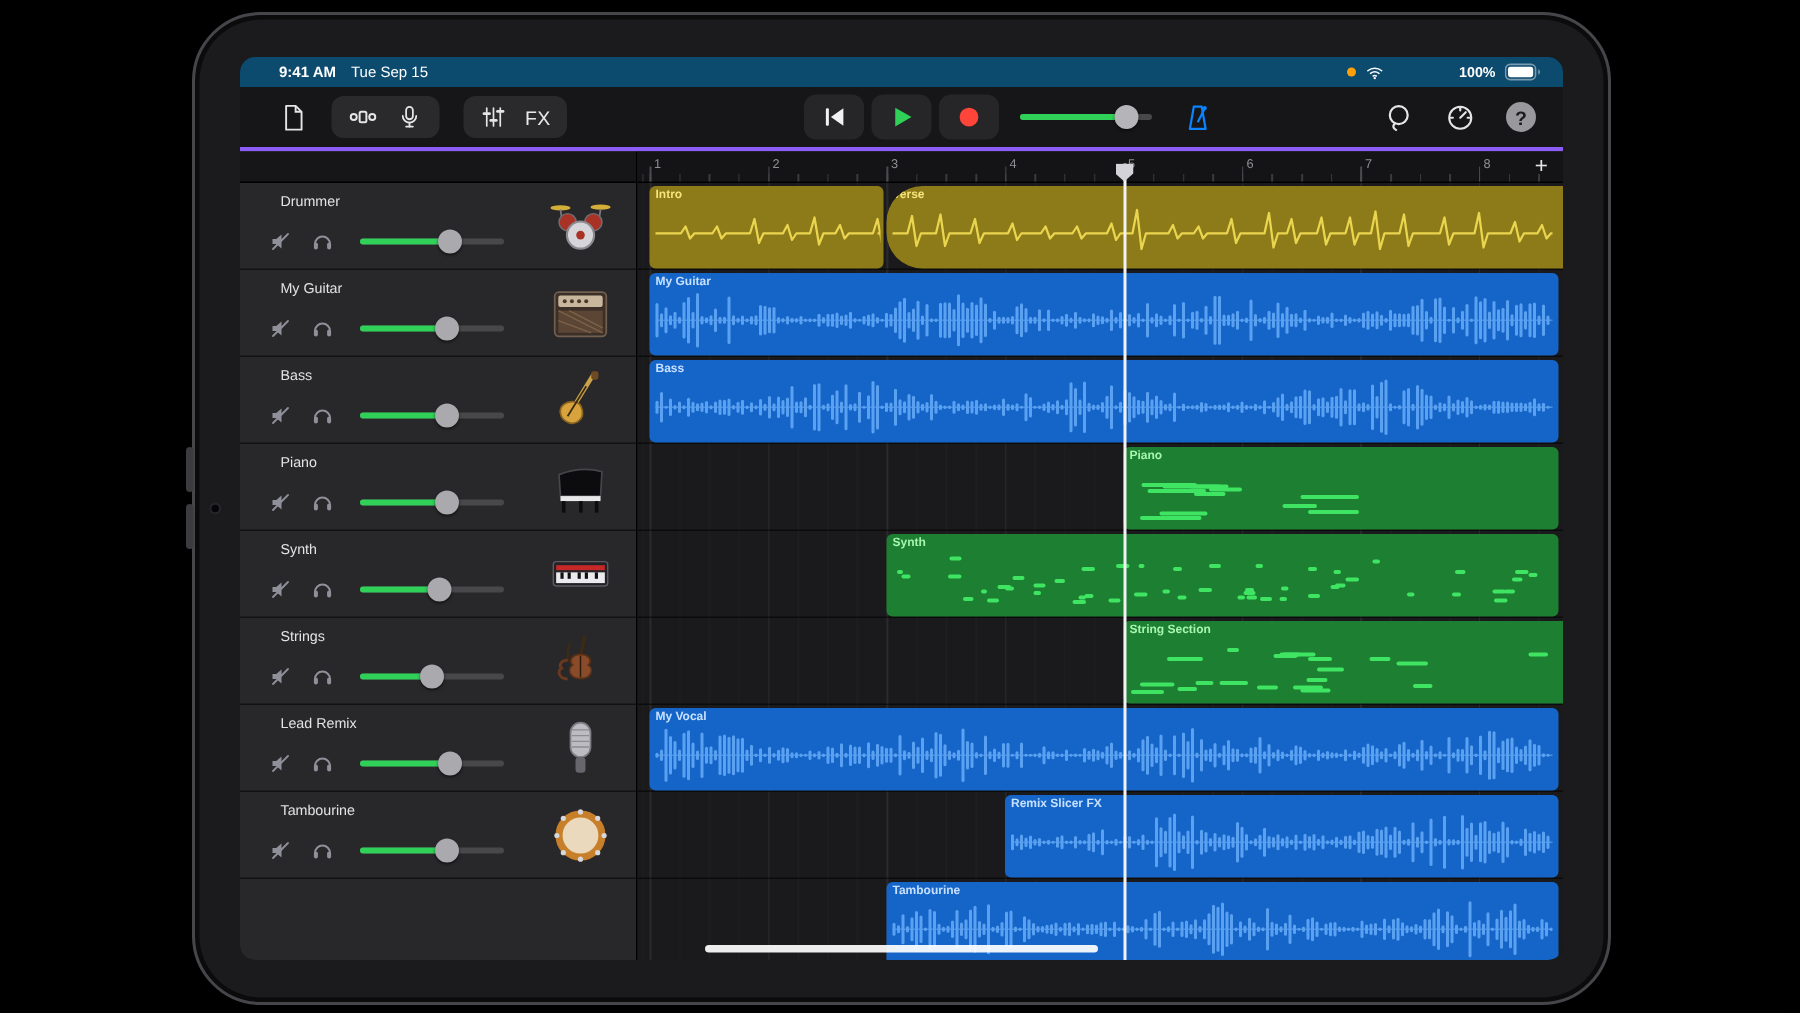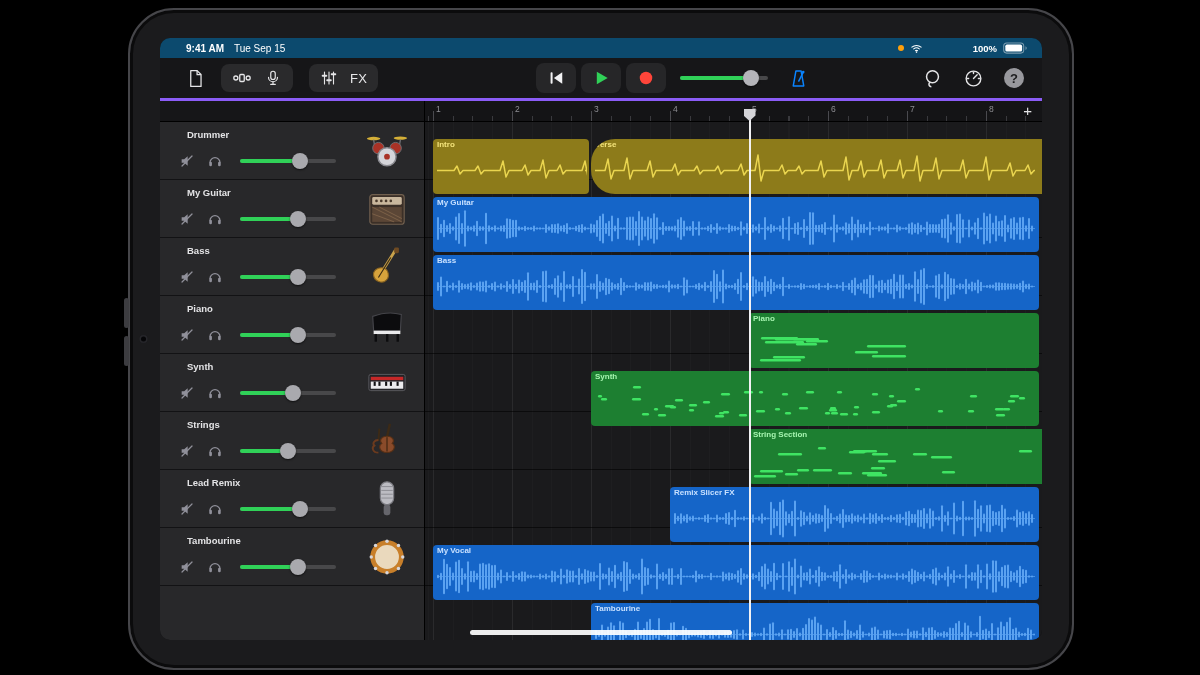--- a/index.html
+++ b/index.html
@@ -34,21 +34,21 @@
   .vol-cluster{position:absolute;left:59%;top:0;height:40px;display:flex;align-items:center;gap:20px;}
   .mslider{position:relative;width:88px;height:4px;background:#48484a;border-radius:2px;}
   .mfill{position:absolute;left:0;top:0;height:4px;background:#30d158;border-radius:2px;}
   .mthumb{position:absolute;top:-6px;width:16px;height:16px;border-radius:50%;background:#b4b4b9;box-shadow:0 1px 2px rgba(0,0,0,.6);}
   .tb-right{position:absolute;right:18px;top:0;height:40px;display:flex;align-items:center;gap:20px;}
   .help-circle{width:20px;height:20px;border-radius:50%;background:#98989d;color:#1c1c1e;
     font-size:13px;font-weight:700;display:flex;align-items:center;justify-content:center;}
 
   
   .main{position:relative;display:flex;height:542px;}
-  .tracklist{width:264px;background:#28282a;border-right:1px solid #000;font-weight:bold;}
+  .tracklist{width:264px;background:#28282a;border-right:1px solid #000;}
   .tl-header{height:20px;background:#161618;border-bottom:1px solid #000;}
   .track-row{position:relative;height:58px;border-bottom:1px solid #121214;box-sizing:border-box;}
   .track-name{position:absolute;left:27px;top:7px;font-size:9.5px;color:#e3e3e5;}
   .t-ctls{position:absolute;left:18px;top:30px;display:flex;align-items:center;gap:10px;}
   .ticon{width:18px;height:18px;display:flex;align-items:center;justify-content:center;}
   .vslider{position:relative;width:96px;height:4px;background:#48484a;border-radius:2px;margin-left:6px;}
   .vfill{position:absolute;left:0;top:0;height:4px;background:#30d158;border-radius:2px;}
   .vthumb{position:absolute;top:-6px;width:16px;height:16px;border-radius:50%;background:#a9a9ae;box-shadow:0 1px 2px rgba(0,0,0,.6);}
   .track-art{position:absolute;right:14px;top:7px;width:46px;height:44px;display:flex;align-items:center;justify-content:center;}
 
@@ -60,21 +60,21 @@
     background-image:repeating-linear-gradient(90deg,#3a3a3e 0 1px,transparent 1px 19.75px);background-position-x:8px;}
   .ticks-major{position:absolute;left:0;right:0;bottom:0;height:10px;
     background-image:repeating-linear-gradient(90deg,#4a4a4f 0 1px,transparent 1px 79px);background-position-x:8px;}
   .add-btn{position:absolute;right:10px;top:1px;color:#e5e5e7;font-size:15px;font-weight:300;line-height:18px;}
   .lanes{position:relative;height:522px;
     background-image:
       repeating-linear-gradient(90deg,rgba(255,255,255,.055) 0 1px,transparent 1px 79px),
       repeating-linear-gradient(90deg,rgba(255,255,255,.02) 0 1px,transparent 1px 19.75px);
     background-position-x:8px;}
   .lane{position:relative;height:58px;border-bottom:1px solid rgba(0,0,0,.55);box-sizing:border-box;}
-  .region{position:absolute;top:17px;height:55px;border-radius:4px;overflow:hidden;}
+  .region{position:absolute;top:2px;height:55px;border-radius:4px;overflow:hidden;}
   .region.audio{background:#1565c8;}
   .region.drums{background:#8d7b1a;}
   .region.midi{background:#1d7f31;}
   .region-label{position:absolute;left:4px;top:1px;font-size:8px;font-weight:600;white-space:nowrap;z-index:2;}
   .region.audio .region-label{color:#c7e0ff;}
   .region.drums .region-label{color:#f4e47c;}
   .region.midi .region-label{color:#a6f5b0;}
   .wave{position:absolute;left:2px;right:2px;top:10px;bottom:2px;}
   .playhead{position:absolute;top:8px;bottom:0;width:1.5px;background:#f2f2f4;z-index:5;}
   .ph-marker{position:absolute;top:0;left:-5.5px;width:12px;height:12px;background:#d4d4d8;
@@ -1108,150 +1108,20 @@
                       <rect x="191" y="32" width="13" height="2.6" rx="1.3" fill="#3fe463"></rect>
                       <rect x="116" y="35" width="20" height="2.6" rx="1.3" fill="#3fe463"></rect>
                       <rect x="162" y="14" width="14" height="2.6" rx="1.3" fill="#3fe463"></rect>
                       <rect x="268" y="11" width="13" height="2.6" rx="1.3" fill="#3fe463"></rect>
                       <rect x="9" y="31" width="23" height="2.6" rx="1.3" fill="#3fe463"></rect>
                     </svg>
                   </div>
                 </div>
             </div>
             <div class="lane">
-              <div class="region audio" style="left: 245px; width: 369.3px;">
-                <span class="region-label">Remix Slicer FX</span>
-                  <div class="wave">
-                    <svg width="365" height="43" viewBox="0 0 365 43">
-                      <line x1="2" y1="21.5" x2="363" y2="21.5" stroke="#5aa2f1" stroke-width="1" opacity="0.7"></line>
-                      <rect x="2" y="16.1" width="2" height="10.8" rx="1" fill="#5aa2f1"></rect>
-                      <rect x="5" y="18.8" width="2" height="5.4" rx="1" fill="#5aa2f1"></rect>
-                      <rect x="8" y="16.3" width="2" height="10.4" rx="1" fill="#5aa2f1"></rect>
-                      <rect x="11" y="18.4" width="2" height="6.2" rx="1" fill="#5aa2f1"></rect>
-                      <rect x="14" y="17.0" width="2" height="9.0" rx="1" fill="#5aa2f1"></rect>
-                      <rect x="17" y="19.3" width="2" height="4.4" rx="1" fill="#5aa2f1"></rect>
-                      <rect x="20" y="18.6" width="2" height="5.8" rx="1" fill="#5aa2f1"></rect>
-                      <rect x="23" y="20.4" width="2" height="2.2" rx="1" fill="#5aa2f1"></rect>
-                      <rect x="26" y="19.9" width="2" height="3.2" rx="1" fill="#5aa2f1"></rect>
-                      <rect x="29" y="20.5" width="2" height="2.0" rx="1" fill="#5aa2f1"></rect>
-                      <rect x="32" y="17.9" width="2" height="7.2" rx="1" fill="#5aa2f1"></rect>
-                      <rect x="35" y="16.9" width="2" height="9.2" rx="1" fill="#5aa2f1"></rect>
-                      <rect x="38" y="20.3" width="2" height="2.4" rx="1" fill="#5aa2f1"></rect>
-                      <rect x="41" y="20.4" width="2" height="2.2" rx="1" fill="#5aa2f1"></rect>
-                      <rect x="44" y="17.4" width="2" height="8.2" rx="1" fill="#5aa2f1"></rect>
-                      <rect x="47" y="20.0" width="2" height="3.0" rx="1" fill="#5aa2f1"></rect>
-                      <rect x="50" y="20.1" width="2" height="2.8" rx="1" fill="#5aa2f1"></rect>
-                      <rect x="53" y="15.9" width="2" height="11.2" rx="1" fill="#5aa2f1"></rect>
-                      <rect x="56" y="14.9" width="2" height="13.2" rx="1" fill="#5aa2f1"></rect>
-                      <rect x="59" y="19.8" width="2" height="3.4" rx="1" fill="#5aa2f1"></rect>
-                      <rect x="62" y="12.8" width="2" height="17.4" rx="1" fill="#5aa2f1"></rect>
-                      <rect x="65" y="20.0" width="2" height="3.0" rx="1" fill="#5aa2f1"></rect>
-                      <rect x="68" y="20.3" width="2" height="2.4" rx="1" fill="#5aa2f1"></rect>
-                      <rect x="71" y="19.2" width="2" height="4.6" rx="1" fill="#5aa2f1"></rect>
-                      <rect x="74" y="20.5" width="2" height="2.0" rx="1" fill="#5aa2f1"></rect>
-                      <rect x="77" y="17.2" width="2" height="8.6" rx="1" fill="#5aa2f1"></rect>
-                      <rect x="80" y="17.3" width="2" height="8.4" rx="1" fill="#5aa2f1"></rect>
-                      <rect x="83" y="20.5" width="2" height="2.0" rx="1" fill="#5aa2f1"></rect>
-                      <rect x="86" y="19.3" width="2" height="4.4" rx="1" fill="#5aa2f1"></rect>
-                      <rect x="89" y="16.3" width="2" height="10.4" rx="1" fill="#5aa2f1"></rect>
-                      <rect x="92" y="19.8" width="2" height="3.4" rx="1" fill="#5aa2f1"></rect>
-                      <rect x="95" y="20.4" width="2" height="2.2" rx="1" fill="#5aa2f1"></rect>
-                      <rect x="98" y="4.8" width="2" height="33.4" rx="1" fill="#5aa2f1"></rect>
-                      <rect x="101" y="11.5" width="2" height="20.0" rx="1" fill="#5aa2f1"></rect>
-                      <rect x="104" y="13.8" width="2" height="15.4" rx="1" fill="#5aa2f1"></rect>
-                      <rect x="107" y="4.7" width="2" height="33.6" rx="1" fill="#5aa2f1"></rect>
-                      <rect x="110" y="2.4" width="2" height="38.2" rx="1" fill="#5aa2f1"></rect>
-                      <rect x="113" y="14.2" width="2" height="14.6" rx="1" fill="#5aa2f1"></rect>
-                      <rect x="116" y="16.8" width="2" height="9.4" rx="1" fill="#5aa2f1"></rect>
-                      <rect x="119" y="13.7" width="2" height="15.6" rx="1" fill="#5aa2f1"></rect>
-                      <rect x="122" y="3.6" width="2" height="35.8" rx="1" fill="#5aa2f1"></rect>
-                      <rect x="125" y="20.0" width="2" height="3.0" rx="1" fill="#5aa2f1"></rect>
-                      <rect x="128" y="13.2" width="2" height="16.6" rx="1" fill="#5aa2f1"></rect>
-                      <rect x="131" y="14.7" width="2" height="13.6" rx="1" fill="#5aa2f1"></rect>
-                      <rect x="134" y="18.6" width="2" height="5.8" rx="1" fill="#5aa2f1"></rect>
-                      <rect x="137" y="15.3" width="2" height="12.4" rx="1" fill="#5aa2f1"></rect>
-                      <rect x="140" y="18.0" width="2" height="7.0" rx="1" fill="#5aa2f1"></rect>
-                      <rect x="143" y="16.2" width="2" height="10.6" rx="1" fill="#5aa2f1"></rect>
-                      <rect x="146" y="16.8" width="2" height="9.4" rx="1" fill="#5aa2f1"></rect>
-                      <rect x="149" y="17.9" width="2" height="7.2" rx="1" fill="#5aa2f1"></rect>
-                      <rect x="152" y="8.0" width="2" height="27.0" rx="1" fill="#5aa2f1"></rect>
-                      <rect x="155" y="11.2" width="2" height="20.6" rx="1" fill="#5aa2f1"></rect>
-                      <rect x="158" y="16.0" width="2" height="11.0" rx="1" fill="#5aa2f1"></rect>
-                      <rect x="161" y="20.2" width="2" height="2.6" rx="1" fill="#5aa2f1"></rect>
-                      <rect x="164" y="18.8" width="2" height="5.4" rx="1" fill="#5aa2f1"></rect>
-                      <rect x="167" y="16.5" width="2" height="10.0" rx="1" fill="#5aa2f1"></rect>
-                      <rect x="170" y="11.9" width="2" height="19.2" rx="1" fill="#5aa2f1"></rect>
-                      <rect x="173" y="17.4" width="2" height="8.2" rx="1" fill="#5aa2f1"></rect>
-                      <rect x="176" y="18.0" width="2" height="7.0" rx="1" fill="#5aa2f1"></rect>
-                      <rect x="179" y="16.2" width="2" height="10.6" rx="1" fill="#5aa2f1"></rect>
-                      <rect x="182" y="18.6" width="2" height="5.8" rx="1" fill="#5aa2f1"></rect>
-                      <rect x="185" y="17.5" width="2" height="8.0" rx="1" fill="#5aa2f1"></rect>
-                      <rect x="188" y="19.6" width="2" height="3.8" rx="1" fill="#5aa2f1"></rect>
-                      <rect x="191" y="16.4" width="2" height="10.2" rx="1" fill="#5aa2f1"></rect>
-                      <rect x="194" y="20.3" width="2" height="2.4" rx="1" fill="#5aa2f1"></rect>
-                      <rect x="197" y="15.8" width="2" height="11.4" rx="1" fill="#5aa2f1"></rect>
-                      <rect x="200" y="17.3" width="2" height="8.4" rx="1" fill="#5aa2f1"></rect>
-                      <rect x="203" y="16.0" width="2" height="11.0" rx="1" fill="#5aa2f1"></rect>
-                      <rect x="206" y="19.1" width="2" height="4.8" rx="1" fill="#5aa2f1"></rect>
-                      <rect x="209" y="16.9" width="2" height="9.2" rx="1" fill="#5aa2f1"></rect>
-                      <rect x="212" y="20.1" width="2" height="2.8" rx="1" fill="#5aa2f1"></rect>
-                      <rect x="215" y="19.7" width="2" height="3.6" rx="1" fill="#5aa2f1"></rect>
-                      <rect x="218" y="17.8" width="2" height="7.4" rx="1" fill="#5aa2f1"></rect>
-                      <rect x="221" y="19.7" width="2" height="3.6" rx="1" fill="#5aa2f1"></rect>
-                      <rect x="224" y="17.2" width="2" height="8.6" rx="1" fill="#5aa2f1"></rect>
-                      <rect x="227" y="16.8" width="2" height="9.4" rx="1" fill="#5aa2f1"></rect>
-                      <rect x="230" y="19.7" width="2" height="3.6" rx="1" fill="#5aa2f1"></rect>
-                      <rect x="233" y="14.4" width="2" height="14.2" rx="1" fill="#5aa2f1"></rect>
-                      <rect x="236" y="13.7" width="2" height="15.6" rx="1" fill="#5aa2f1"></rect>
-                      <rect x="239" y="16.7" width="2" height="9.6" rx="1" fill="#5aa2f1"></rect>
-                      <rect x="242" y="17.1" width="2" height="8.8" rx="1" fill="#5aa2f1"></rect>
-                      <rect x="245" y="12.5" width="2" height="18.0" rx="1" fill="#5aa2f1"></rect>
-                      <rect x="248" y="13.0" width="2" height="17.0" rx="1" fill="#5aa2f1"></rect>
-                      <rect x="251" y="11.0" width="2" height="21.0" rx="1" fill="#5aa2f1"></rect>
-                      <rect x="254" y="16.4" width="2" height="10.2" rx="1" fill="#5aa2f1"></rect>
-                      <rect x="257" y="11.2" width="2" height="20.6" rx="1" fill="#5aa2f1"></rect>
-                      <rect x="260" y="13.6" width="2" height="15.8" rx="1" fill="#5aa2f1"></rect>
-                      <rect x="263" y="19.9" width="2" height="3.2" rx="1" fill="#5aa2f1"></rect>
-                      <rect x="266" y="19.2" width="2" height="4.6" rx="1" fill="#5aa2f1"></rect>
-                      <rect x="269" y="8.2" width="2" height="26.6" rx="1" fill="#5aa2f1"></rect>
-                      <rect x="272" y="17.9" width="2" height="7.2" rx="1" fill="#5aa2f1"></rect>
-                      <rect x="275" y="14.2" width="2" height="14.6" rx="1" fill="#5aa2f1"></rect>
-                      <rect x="278" y="20.4" width="2" height="2.2" rx="1" fill="#5aa2f1"></rect>
-                      <rect x="281" y="5.6" width="2" height="31.8" rx="1" fill="#5aa2f1"></rect>
-                      <rect x="284" y="18.6" width="2" height="5.8" rx="1" fill="#5aa2f1"></rect>
-                      <rect x="287" y="19.8" width="2" height="3.4" rx="1" fill="#5aa2f1"></rect>
-                      <rect x="290" y="3.8" width="2" height="35.4" rx="1" fill="#5aa2f1"></rect>
-                      <rect x="293" y="19.4" width="2" height="4.2" rx="1" fill="#5aa2f1"></rect>
-                      <rect x="296" y="19.5" width="2" height="4.0" rx="1" fill="#5aa2f1"></rect>
-                      <rect x="299" y="19.9" width="2" height="3.2" rx="1" fill="#5aa2f1"></rect>
-                      <rect x="302" y="3.3" width="2" height="36.4" rx="1" fill="#5aa2f1"></rect>
-                      <rect x="305" y="11.8" width="2" height="19.4" rx="1" fill="#5aa2f1"></rect>
-                      <rect x="308" y="8.3" width="2" height="26.4" rx="1" fill="#5aa2f1"></rect>
-                      <rect x="311" y="16.5" width="2" height="10.0" rx="1" fill="#5aa2f1"></rect>
-                      <rect x="314" y="8.1" width="2" height="26.8" rx="1" fill="#5aa2f1"></rect>
-                      <rect x="317" y="7.4" width="2" height="28.2" rx="1" fill="#5aa2f1"></rect>
-                      <rect x="320" y="13.7" width="2" height="15.6" rx="1" fill="#5aa2f1"></rect>
-                      <rect x="323" y="15.1" width="2" height="12.8" rx="1" fill="#5aa2f1"></rect>
-                      <rect x="326" y="14.1" width="2" height="14.8" rx="1" fill="#5aa2f1"></rect>
-                      <rect x="329" y="7.7" width="2" height="27.6" rx="1" fill="#5aa2f1"></rect>
-                      <rect x="332" y="11.4" width="2" height="20.2" rx="1" fill="#5aa2f1"></rect>
-                      <rect x="335" y="20.0" width="2" height="3.0" rx="1" fill="#5aa2f1"></rect>
-                      <rect x="338" y="20.3" width="2" height="2.4" rx="1" fill="#5aa2f1"></rect>
-                      <rect x="341" y="19.0" width="2" height="5.0" rx="1" fill="#5aa2f1"></rect>
-                      <rect x="344" y="12.4" width="2" height="18.2" rx="1" fill="#5aa2f1"></rect>
-                      <rect x="347" y="15.1" width="2" height="12.8" rx="1" fill="#5aa2f1"></rect>
-                      <rect x="350" y="14.0" width="2" height="15.0" rx="1" fill="#5aa2f1"></rect>
-                      <rect x="353" y="15.9" width="2" height="11.2" rx="1" fill="#5aa2f1"></rect>
-                      <rect x="356" y="14.3" width="2" height="14.4" rx="1" fill="#5aa2f1"></rect>
-                      <rect x="359" y="17.0" width="2" height="9.0" rx="1" fill="#5aa2f1"></rect>
-                    </svg>
-                  </div>
-                </div>
-            </div>
-            <div class="lane">
               <div class="region audio" style="left: 8px; width: 606.3px;">
                 <span class="region-label">My Vocal</span>
                   <div class="wave">
                     <svg width="602" height="43" viewBox="0 0 602 43">
                       <line x1="2" y1="21.5" x2="600" y2="21.5" stroke="#5aa2f1" stroke-width="1" opacity="0.7"></line>
                       <rect x="2" y="19.8" width="2" height="3.4" rx="1" fill="#5aa2f1"></rect>
                       <rect x="5" y="17.7" width="2" height="7.6" rx="1" fill="#5aa2f1"></rect>
                       <rect x="8" y="3.8" width="2" height="35.4" rx="1" fill="#5aa2f1"></rect>
                       <rect x="11" y="8.7" width="2" height="25.6" rx="1" fill="#5aa2f1"></rect>
                       <rect x="14" y="12.0" width="2" height="19.0" rx="1" fill="#5aa2f1"></rect>
@@ -1447,20 +1317,150 @@
                       <rect x="584" y="10.8" width="2" height="21.4" rx="1" fill="#5aa2f1"></rect>
                       <rect x="587" y="13.9" width="2" height="15.2" rx="1" fill="#5aa2f1"></rect>
                       <rect x="590" y="14.7" width="2" height="13.6" rx="1" fill="#5aa2f1"></rect>
                       <rect x="593" y="20.2" width="2" height="2.6" rx="1" fill="#5aa2f1"></rect>
                       <rect x="596" y="20.5" width="2" height="2.0" rx="1" fill="#5aa2f1"></rect>
                     </svg>
                   </div>
                 </div>
             </div>
             <div class="lane">
+              <div class="region audio" style="left: 245px; width: 369.3px;">
+                <span class="region-label">Remix Slicer FX</span>
+                  <div class="wave">
+                    <svg width="365" height="43" viewBox="0 0 365 43">
+                      <line x1="2" y1="21.5" x2="363" y2="21.5" stroke="#5aa2f1" stroke-width="1" opacity="0.7"></line>
+                      <rect x="2" y="16.1" width="2" height="10.8" rx="1" fill="#5aa2f1"></rect>
+                      <rect x="5" y="18.8" width="2" height="5.4" rx="1" fill="#5aa2f1"></rect>
+                      <rect x="8" y="16.3" width="2" height="10.4" rx="1" fill="#5aa2f1"></rect>
+                      <rect x="11" y="18.4" width="2" height="6.2" rx="1" fill="#5aa2f1"></rect>
+                      <rect x="14" y="17.0" width="2" height="9.0" rx="1" fill="#5aa2f1"></rect>
+                      <rect x="17" y="19.3" width="2" height="4.4" rx="1" fill="#5aa2f1"></rect>
+                      <rect x="20" y="18.6" width="2" height="5.8" rx="1" fill="#5aa2f1"></rect>
+                      <rect x="23" y="20.4" width="2" height="2.2" rx="1" fill="#5aa2f1"></rect>
+                      <rect x="26" y="19.9" width="2" height="3.2" rx="1" fill="#5aa2f1"></rect>
+                      <rect x="29" y="20.5" width="2" height="2.0" rx="1" fill="#5aa2f1"></rect>
+                      <rect x="32" y="17.9" width="2" height="7.2" rx="1" fill="#5aa2f1"></rect>
+                      <rect x="35" y="16.9" width="2" height="9.2" rx="1" fill="#5aa2f1"></rect>
+                      <rect x="38" y="20.3" width="2" height="2.4" rx="1" fill="#5aa2f1"></rect>
+                      <rect x="41" y="20.4" width="2" height="2.2" rx="1" fill="#5aa2f1"></rect>
+                      <rect x="44" y="17.4" width="2" height="8.2" rx="1" fill="#5aa2f1"></rect>
+                      <rect x="47" y="20.0" width="2" height="3.0" rx="1" fill="#5aa2f1"></rect>
+                      <rect x="50" y="20.1" width="2" height="2.8" rx="1" fill="#5aa2f1"></rect>
+                      <rect x="53" y="15.9" width="2" height="11.2" rx="1" fill="#5aa2f1"></rect>
+                      <rect x="56" y="14.9" width="2" height="13.2" rx="1" fill="#5aa2f1"></rect>
+                      <rect x="59" y="19.8" width="2" height="3.4" rx="1" fill="#5aa2f1"></rect>
+                      <rect x="62" y="12.8" width="2" height="17.4" rx="1" fill="#5aa2f1"></rect>
+                      <rect x="65" y="20.0" width="2" height="3.0" rx="1" fill="#5aa2f1"></rect>
+                      <rect x="68" y="20.3" width="2" height="2.4" rx="1" fill="#5aa2f1"></rect>
+                      <rect x="71" y="19.2" width="2" height="4.6" rx="1" fill="#5aa2f1"></rect>
+                      <rect x="74" y="20.5" width="2" height="2.0" rx="1" fill="#5aa2f1"></rect>
+                      <rect x="77" y="17.2" width="2" height="8.6" rx="1" fill="#5aa2f1"></rect>
+                      <rect x="80" y="17.3" width="2" height="8.4" rx="1" fill="#5aa2f1"></rect>
+                      <rect x="83" y="20.5" width="2" height="2.0" rx="1" fill="#5aa2f1"></rect>
+                      <rect x="86" y="19.3" width="2" height="4.4" rx="1" fill="#5aa2f1"></rect>
+                      <rect x="89" y="16.3" width="2" height="10.4" rx="1" fill="#5aa2f1"></rect>
+                      <rect x="92" y="19.8" width="2" height="3.4" rx="1" fill="#5aa2f1"></rect>
+                      <rect x="95" y="20.4" width="2" height="2.2" rx="1" fill="#5aa2f1"></rect>
+                      <rect x="98" y="4.8" width="2" height="33.4" rx="1" fill="#5aa2f1"></rect>
+                      <rect x="101" y="11.5" width="2" height="20.0" rx="1" fill="#5aa2f1"></rect>
+                      <rect x="104" y="13.8" width="2" height="15.4" rx="1" fill="#5aa2f1"></rect>
+                      <rect x="107" y="4.7" width="2" height="33.6" rx="1" fill="#5aa2f1"></rect>
+                      <rect x="110" y="2.4" width="2" height="38.2" rx="1" fill="#5aa2f1"></rect>
+                      <rect x="113" y="14.2" width="2" height="14.6" rx="1" fill="#5aa2f1"></rect>
+                      <rect x="116" y="16.8" width="2" height="9.4" rx="1" fill="#5aa2f1"></rect>
+                      <rect x="119" y="13.7" width="2" height="15.6" rx="1" fill="#5aa2f1"></rect>
+                      <rect x="122" y="3.6" width="2" height="35.8" rx="1" fill="#5aa2f1"></rect>
+                      <rect x="125" y="20.0" width="2" height="3.0" rx="1" fill="#5aa2f1"></rect>
+                      <rect x="128" y="13.2" width="2" height="16.6" rx="1" fill="#5aa2f1"></rect>
+                      <rect x="131" y="14.7" width="2" height="13.6" rx="1" fill="#5aa2f1"></rect>
+                      <rect x="134" y="18.6" width="2" height="5.8" rx="1" fill="#5aa2f1"></rect>
+                      <rect x="137" y="15.3" width="2" height="12.4" rx="1" fill="#5aa2f1"></rect>
+                      <rect x="140" y="18.0" width="2" height="7.0" rx="1" fill="#5aa2f1"></rect>
+                      <rect x="143" y="16.2" width="2" height="10.6" rx="1" fill="#5aa2f1"></rect>
+                      <rect x="146" y="16.8" width="2" height="9.4" rx="1" fill="#5aa2f1"></rect>
+                      <rect x="149" y="17.9" width="2" height="7.2" rx="1" fill="#5aa2f1"></rect>
+                      <rect x="152" y="8.0" width="2" height="27.0" rx="1" fill="#5aa2f1"></rect>
+                      <rect x="155" y="11.2" width="2" height="20.6" rx="1" fill="#5aa2f1"></rect>
+                      <rect x="158" y="16.0" width="2" height="11.0" rx="1" fill="#5aa2f1"></rect>
+                      <rect x="161" y="20.2" width="2" height="2.6" rx="1" fill="#5aa2f1"></rect>
+                      <rect x="164" y="18.8" width="2" height="5.4" rx="1" fill="#5aa2f1"></rect>
+                      <rect x="167" y="16.5" width="2" height="10.0" rx="1" fill="#5aa2f1"></rect>
+                      <rect x="170" y="11.9" width="2" height="19.2" rx="1" fill="#5aa2f1"></rect>
+                      <rect x="173" y="17.4" width="2" height="8.2" rx="1" fill="#5aa2f1"></rect>
+                      <rect x="176" y="18.0" width="2" height="7.0" rx="1" fill="#5aa2f1"></rect>
+                      <rect x="179" y="16.2" width="2" height="10.6" rx="1" fill="#5aa2f1"></rect>
+                      <rect x="182" y="18.6" width="2" height="5.8" rx="1" fill="#5aa2f1"></rect>
+                      <rect x="185" y="17.5" width="2" height="8.0" rx="1" fill="#5aa2f1"></rect>
+                      <rect x="188" y="19.6" width="2" height="3.8" rx="1" fill="#5aa2f1"></rect>
+                      <rect x="191" y="16.4" width="2" height="10.2" rx="1" fill="#5aa2f1"></rect>
+                      <rect x="194" y="20.3" width="2" height="2.4" rx="1" fill="#5aa2f1"></rect>
+                      <rect x="197" y="15.8" width="2" height="11.4" rx="1" fill="#5aa2f1"></rect>
+                      <rect x="200" y="17.3" width="2" height="8.4" rx="1" fill="#5aa2f1"></rect>
+                      <rect x="203" y="16.0" width="2" height="11.0" rx="1" fill="#5aa2f1"></rect>
+                      <rect x="206" y="19.1" width="2" height="4.8" rx="1" fill="#5aa2f1"></rect>
+                      <rect x="209" y="16.9" width="2" height="9.2" rx="1" fill="#5aa2f1"></rect>
+                      <rect x="212" y="20.1" width="2" height="2.8" rx="1" fill="#5aa2f1"></rect>
+                      <rect x="215" y="19.7" width="2" height="3.6" rx="1" fill="#5aa2f1"></rect>
+                      <rect x="218" y="17.8" width="2" height="7.4" rx="1" fill="#5aa2f1"></rect>
+                      <rect x="221" y="19.7" width="2" height="3.6" rx="1" fill="#5aa2f1"></rect>
+                      <rect x="224" y="17.2" width="2" height="8.6" rx="1" fill="#5aa2f1"></rect>
+                      <rect x="227" y="16.8" width="2" height="9.4" rx="1" fill="#5aa2f1"></rect>
+                      <rect x="230" y="19.7" width="2" height="3.6" rx="1" fill="#5aa2f1"></rect>
+                      <rect x="233" y="14.4" width="2" height="14.2" rx="1" fill="#5aa2f1"></rect>
+                      <rect x="236" y="13.7" width="2" height="15.6" rx="1" fill="#5aa2f1"></rect>
+                      <rect x="239" y="16.7" width="2" height="9.6" rx="1" fill="#5aa2f1"></rect>
+                      <rect x="242" y="17.1" width="2" height="8.8" rx="1" fill="#5aa2f1"></rect>
+                      <rect x="245" y="12.5" width="2" height="18.0" rx="1" fill="#5aa2f1"></rect>
+                      <rect x="248" y="13.0" width="2" height="17.0" rx="1" fill="#5aa2f1"></rect>
+                      <rect x="251" y="11.0" width="2" height="21.0" rx="1" fill="#5aa2f1"></rect>
+                      <rect x="254" y="16.4" width="2" height="10.2" rx="1" fill="#5aa2f1"></rect>
+                      <rect x="257" y="11.2" width="2" height="20.6" rx="1" fill="#5aa2f1"></rect>
+                      <rect x="260" y="13.6" width="2" height="15.8" rx="1" fill="#5aa2f1"></rect>
+                      <rect x="263" y="19.9" width="2" height="3.2" rx="1" fill="#5aa2f1"></rect>
+                      <rect x="266" y="19.2" width="2" height="4.6" rx="1" fill="#5aa2f1"></rect>
+                      <rect x="269" y="8.2" width="2" height="26.6" rx="1" fill="#5aa2f1"></rect>
+                      <rect x="272" y="17.9" width="2" height="7.2" rx="1" fill="#5aa2f1"></rect>
+                      <rect x="275" y="14.2" width="2" height="14.6" rx="1" fill="#5aa2f1"></rect>
+                      <rect x="278" y="20.4" width="2" height="2.2" rx="1" fill="#5aa2f1"></rect>
+                      <rect x="281" y="5.6" width="2" height="31.8" rx="1" fill="#5aa2f1"></rect>
+                      <rect x="284" y="18.6" width="2" height="5.8" rx="1" fill="#5aa2f1"></rect>
+                      <rect x="287" y="19.8" width="2" height="3.4" rx="1" fill="#5aa2f1"></rect>
+                      <rect x="290" y="3.8" width="2" height="35.4" rx="1" fill="#5aa2f1"></rect>
+                      <rect x="293" y="19.4" width="2" height="4.2" rx="1" fill="#5aa2f1"></rect>
+                      <rect x="296" y="19.5" width="2" height="4.0" rx="1" fill="#5aa2f1"></rect>
+                      <rect x="299" y="19.9" width="2" height="3.2" rx="1" fill="#5aa2f1"></rect>
+                      <rect x="302" y="3.3" width="2" height="36.4" rx="1" fill="#5aa2f1"></rect>
+                      <rect x="305" y="11.8" width="2" height="19.4" rx="1" fill="#5aa2f1"></rect>
+                      <rect x="308" y="8.3" width="2" height="26.4" rx="1" fill="#5aa2f1"></rect>
+                      <rect x="311" y="16.5" width="2" height="10.0" rx="1" fill="#5aa2f1"></rect>
+                      <rect x="314" y="8.1" width="2" height="26.8" rx="1" fill="#5aa2f1"></rect>
+                      <rect x="317" y="7.4" width="2" height="28.2" rx="1" fill="#5aa2f1"></rect>
+                      <rect x="320" y="13.7" width="2" height="15.6" rx="1" fill="#5aa2f1"></rect>
+                      <rect x="323" y="15.1" width="2" height="12.8" rx="1" fill="#5aa2f1"></rect>
+                      <rect x="326" y="14.1" width="2" height="14.8" rx="1" fill="#5aa2f1"></rect>
+                      <rect x="329" y="7.7" width="2" height="27.6" rx="1" fill="#5aa2f1"></rect>
+                      <rect x="332" y="11.4" width="2" height="20.2" rx="1" fill="#5aa2f1"></rect>
+                      <rect x="335" y="20.0" width="2" height="3.0" rx="1" fill="#5aa2f1"></rect>
+                      <rect x="338" y="20.3" width="2" height="2.4" rx="1" fill="#5aa2f1"></rect>
+                      <rect x="341" y="19.0" width="2" height="5.0" rx="1" fill="#5aa2f1"></rect>
+                      <rect x="344" y="12.4" width="2" height="18.2" rx="1" fill="#5aa2f1"></rect>
+                      <rect x="347" y="15.1" width="2" height="12.8" rx="1" fill="#5aa2f1"></rect>
+                      <rect x="350" y="14.0" width="2" height="15.0" rx="1" fill="#5aa2f1"></rect>
+                      <rect x="353" y="15.9" width="2" height="11.2" rx="1" fill="#5aa2f1"></rect>
+                      <rect x="356" y="14.3" width="2" height="14.4" rx="1" fill="#5aa2f1"></rect>
+                      <rect x="359" y="17.0" width="2" height="9.0" rx="1" fill="#5aa2f1"></rect>
+                    </svg>
+                  </div>
+                </div>
+            </div>
+            <div class="lane">
               <div class="region audio" style="left: 166px; width: 448.3px;">
                 <span class="region-label">Tambourine</span>
                   <div class="wave">
                     <svg width="444" height="43" viewBox="0 0 444 43">
                       <line x1="2" y1="21.5" x2="442" y2="21.5" stroke="#5aa2f1" stroke-width="1" opacity="0.7"></line>
                       <rect x="2" y="17.1" width="2" height="8.8" rx="1" fill="#5aa2f1"></rect>
                       <rect x="5" y="18.9" width="2" height="5.2" rx="1" fill="#5aa2f1"></rect>
                       <rect x="8" y="11.5" width="2" height="20.0" rx="1" fill="#5aa2f1"></rect>
                       <rect x="11" y="19.3" width="2" height="4.4" rx="1" fill="#5aa2f1"></rect>
                       <rect x="14" y="13.5" width="2" height="16.0" rx="1" fill="#5aa2f1"></rect>

